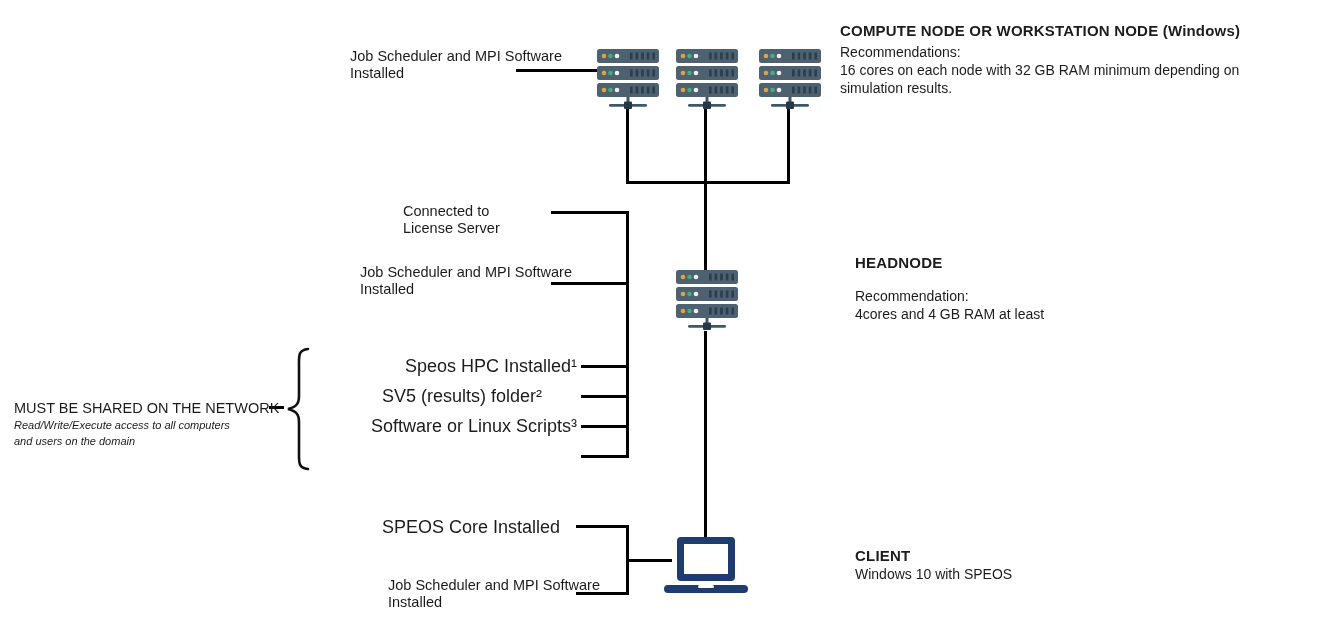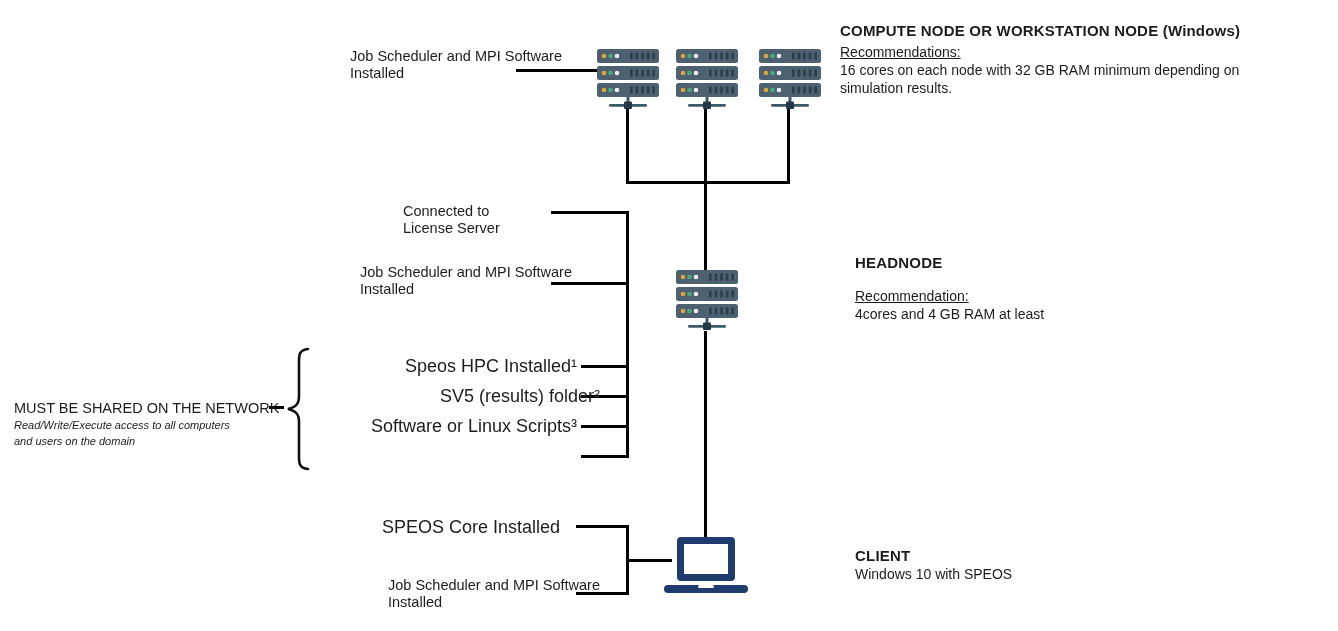--- a/index.html
+++ b/index.html
@@ -7,21 +7,21 @@
     position:relative;width:1338px;height:631px;background:#ffffff;
     font-family:"Liberation Sans","DejaVu Sans",sans-serif;color:#1c1c1c;overflow:hidden;
   }
   .ln{position:absolute;background:#000000;}
   .h{height:3px;}
   .v{width:3px;}
   .abs{position:absolute;}
   .lbl{position:absolute;font-size:14.5px;line-height:17px;text-align:left;white-space:nowrap;}
   .item{position:absolute;font-size:18px;line-height:17px;white-space:nowrap;text-align:right;}
   .info-title{font-weight:bold;font-size:15px;line-height:19px;white-space:nowrap;letter-spacing:.2px;}
-  .uh{text-decoration:underline;font-size:14px;line-height:18px;white-space:nowrap;}
+  .uh{font-size:14px;line-height:18px;white-space:nowrap;}
   .infobody{font-size:14px;line-height:18px;white-space:nowrap;}
   .shared-head{font-size:14.5px;line-height:18px;white-space:nowrap;}
   .shared-note{font-size:11px;line-height:16px;font-style:italic;white-space:nowrap;}
   svg{position:absolute;display:block;}
 </style>
 </head>
 <body>
 
 <div class="canvas">
 
@@ -144,21 +144,21 @@
   <div class="abs uh" style="left:855px;top:287px">Recommendation:</div>
   <div class="abs infobody" style="left:855px;top:305px">4cores and 4 GB RAM at least</div>
 
   <div class="abs" style="left:14px;top:399px;width:256px;">
     <div class="shared-head">MUST BE SHARED ON THE NETWORK</div>
     <div class="shared-note">Read/Write/Execute access to all computers</div>
     <div class="shared-note">and users on the domain</div>
   </div>
 
   <div class="item" style="right:761px;top:358px">Speos HPC Installed¹</div>
-  <div class="item" style="right:738px;top:388px">SV5 (results) folder²</div>
+  <div class="item" style="right:796px;top:388px">SV5 (results) folder²</div>
   <div class="item" style="right:761px;top:418px">Software or Linux Scripts³</div>
 
   <div class="item" style="right:778px;top:519px">SPEOS Core Installed</div>
 
   <div class="lbl" style="left:388px;top:577px;width:192px">
     <div>Job Scheduler and MPI Software</div>
     <div>Installed</div>
   </div>
 
   <div class="abs info-title" style="left:855px;top:546px">CLIENT</div>

